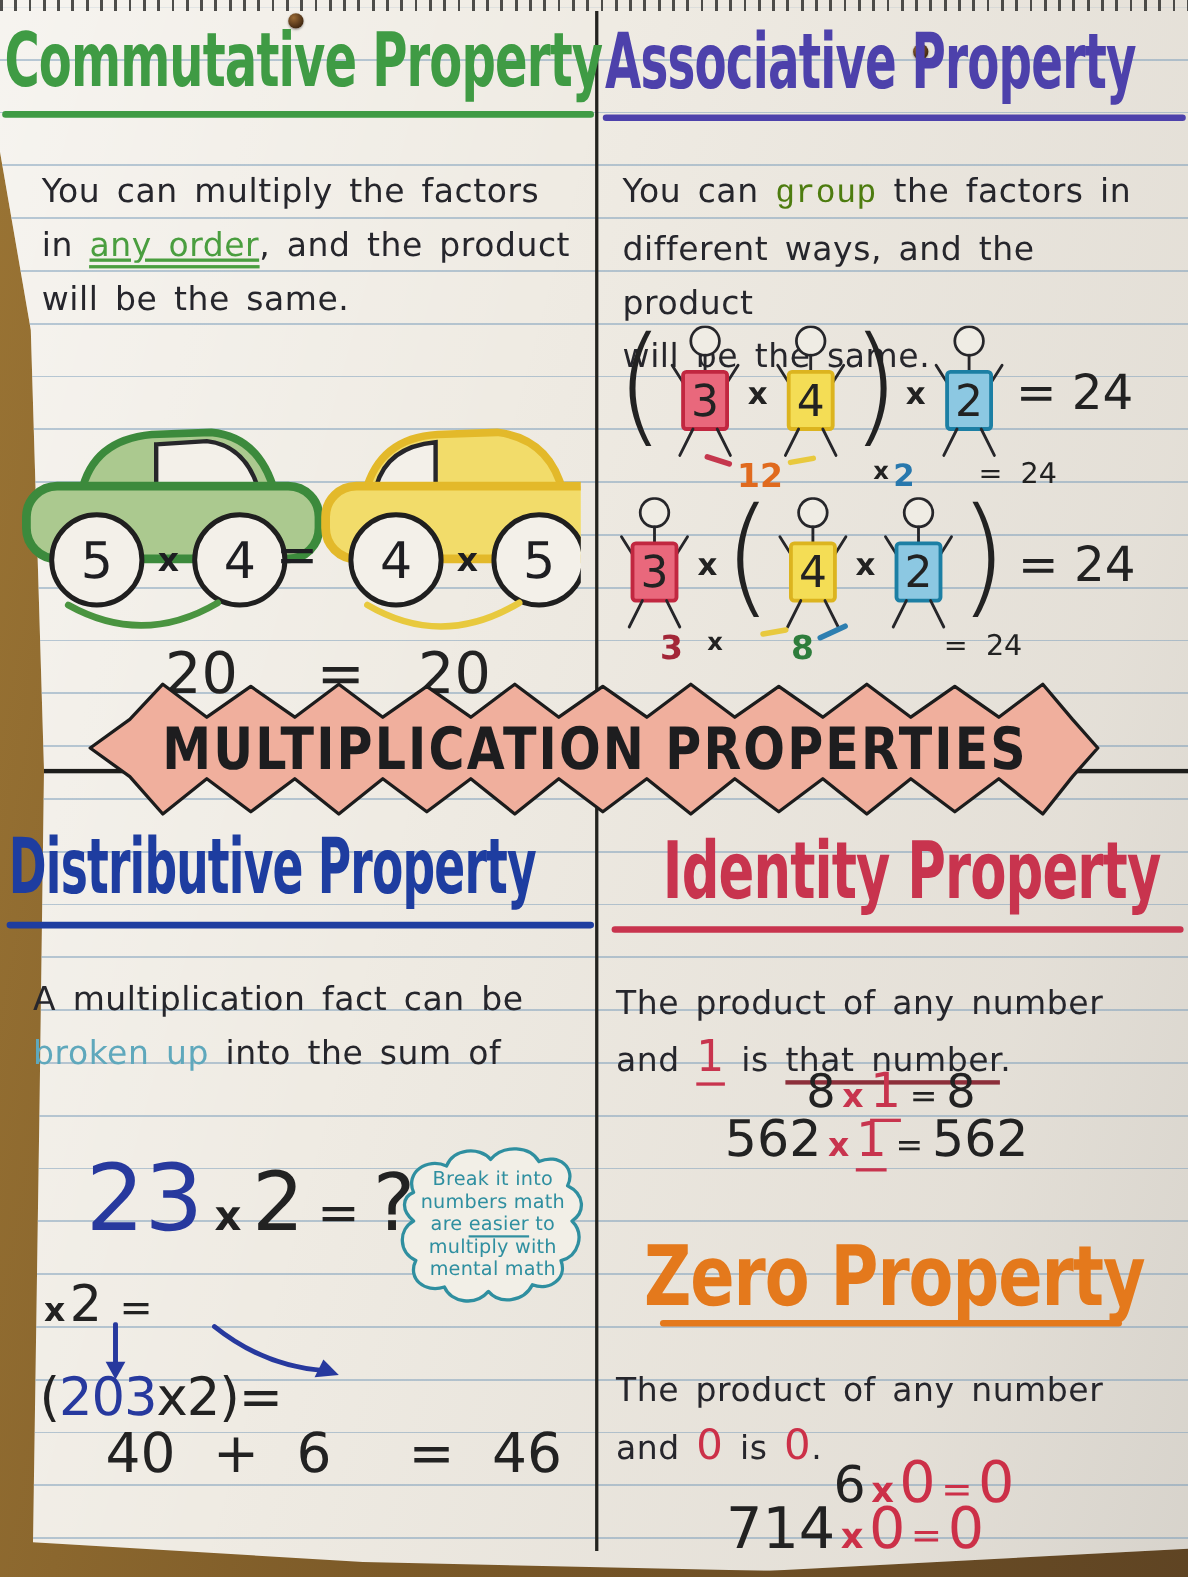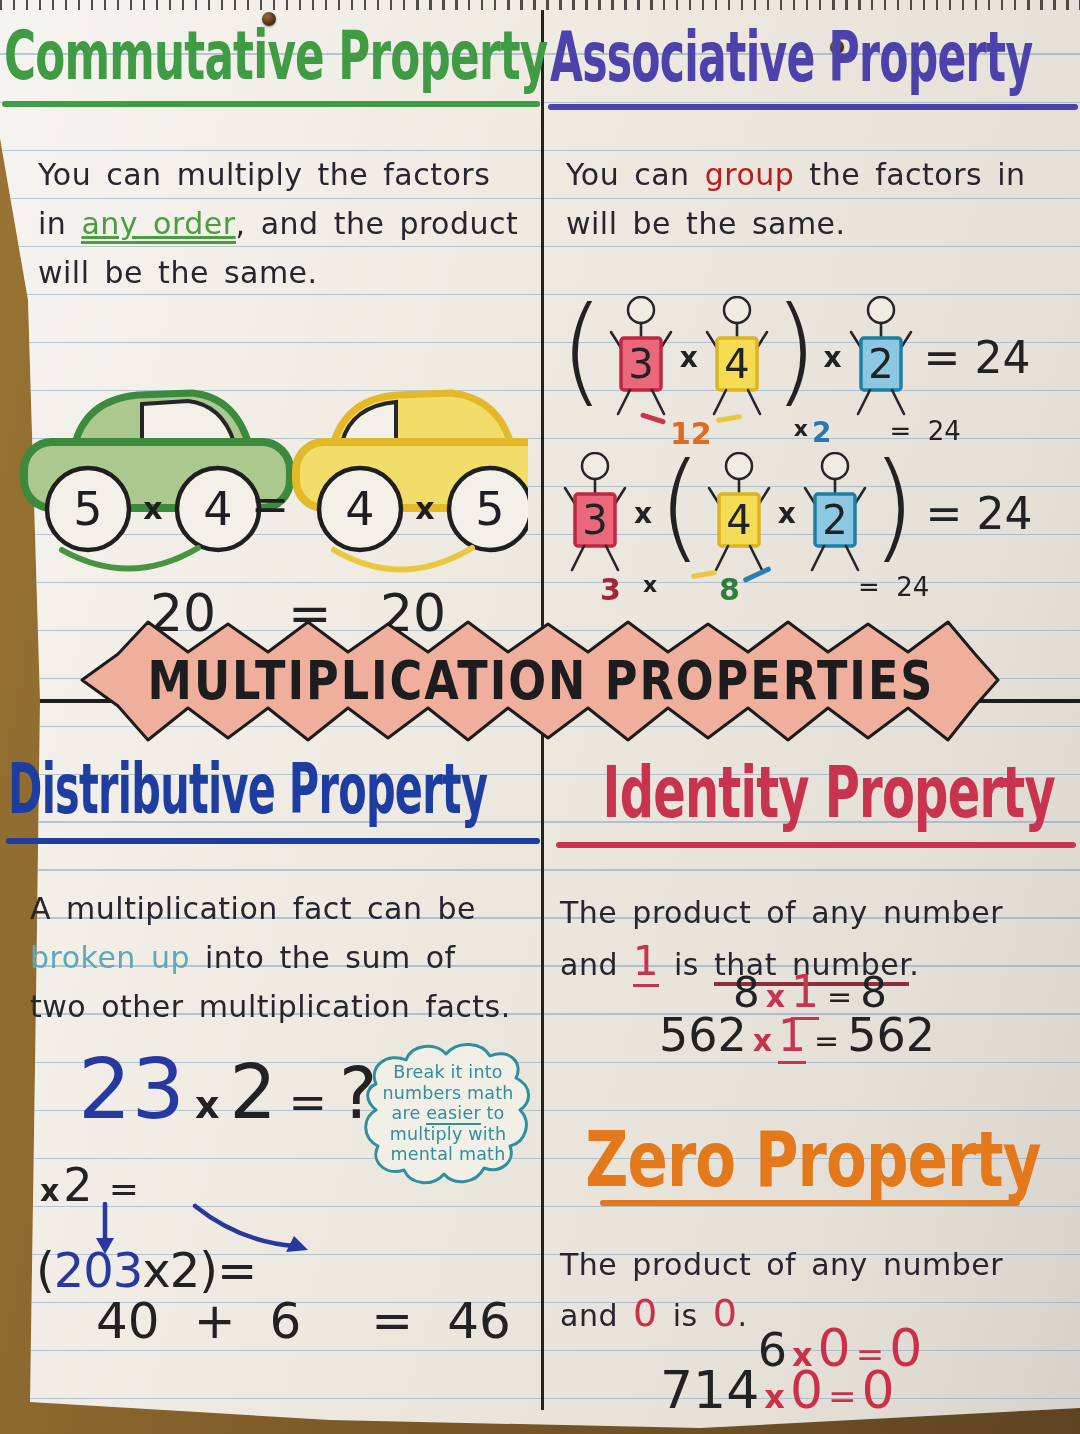--- a/index.html
+++ b/index.html
@@ -41,21 +41,21 @@
   #iden-underline{left:556px;top:842px;width:520px;background:#c8344e;}
   #zero-underline{left:600px;top:1200px;width:420px;background:#e4791c;}
 
   .desc{position:absolute;font-size:30px;line-height:49px;color:#26262c;letter-spacing:.5px;word-spacing:5px;}
   #comm-desc{left:38px;top:150px;width:500px;}
   #assoc-desc{left:566px;top:150px;width:508px;}
   #dist-desc{left:30px;top:884px;width:508px;}
   #iden-desc{left:560px;top:888px;width:512px;}
   #zero-desc{left:560px;top:1240px;width:512px;}
   .ink-green{color:#4a9e3f;border-bottom:3px solid #4a9e3f;text-decoration:underline;}
-  .ink-purple{color:#b91c1c;}
+  .ink-purple{color:#4d7c0f;font-family:Liberation Mono, monospace;}
   .ink-ltblue{color:#5fa8bc;}
   .ul-maroon{border-bottom:4px solid #8c2f3a;}
   .big-one{color:#c8344e;font-size:40px;border-bottom:3px solid #c8344e;}
   .red-zero{color:#cc3048;font-size:38px;}
 
   #comm-cars{position:absolute;left:12px;top:352px;width:516px;height:235px;}
   .wheel-num{font-size:46px;fill:#1e1e22;text-anchor:middle;}
   .op-x-svg{font-size:30px;font-weight:bold;fill:#1e1e22;text-anchor:middle;}
   .eq-svg{font-size:46px;fill:#1e1e22;text-anchor:middle;}
   #comm-result{position:absolute;left:12px;top:583px;width:516px;height:60px;font-size:52px;color:#222;}
@@ -182,20 +182,21 @@
 <div id="comm-result">
   <span style="left:138px">20</span>
   <span style="left:276px">=</span>
   <span style="left:368px">20</span>
 </div>
 
 <div class="sec-title" id="assoc-title">Associative Property</div>
 <div class="title-underline" id="assoc-underline"></div>
 <div class="desc" id="assoc-desc">
   <div><span>You can </span><span class="ink-purple">group</span><span> the factors in</span></div>
+  <div>different ways, and the product</div>
   <div>will be the same.</div>
 </div>
 
 <div class="fig-row" id="assoc-row1">
   <span class="paren">(</span>
   <svg class="figure" viewBox="0 0 66 122">
     <circle cx="33" cy="14" r="13" class="fig-head"></circle>
       <line x1="33" y1="27" x2="33" y2="42" class="fig-limb"></line>
     <line x1="15" y1="55" x2="3" y2="36" class="fig-limb"></line>
       <line x1="51" y1="55" x2="63" y2="36" class="fig-limb"></line>
@@ -287,21 +288,20 @@
 <svg id="banner-svg" viewBox="0 0 926 134">
   <polygon points="4,64 40,38 70,6 110,36 150,8 190,36 230,6 270,36 310,8 350,36 390,6 430,36 470,8 510,36 550,6 590,36 630,8 670,36 710,6 750,36 790,8 830,36 870,6 897,38 920,64 897,90 870,124 830,92 790,122 750,92 710,124 670,92 630,122 590,92 550,124 510,92 470,122 430,92 390,124 350,92 310,122 270,92 230,124 190,92 150,122 110,92 70,124 40,90" fill="#f0af9d" stroke="#1c1c1c" stroke-width="3" stroke-linejoin="round"></polygon>
 </svg>
 <div id="banner-text">MULTIPLICATION PROPERTIES</div>
 
 <div class="sec-title" id="dist-title">Distributive Property</div>
 <div class="title-underline" id="dist-underline"></div>
 <div class="desc" id="dist-desc">
   <div>A multiplication fact can be</div>
   <div><span class="ink-ltblue">broken up</span><span> into the sum of</span></div>
-  <div>two other multiplication facts.</div>
 </div>
 
 <div class="eq-line" id="dist-eq1">
   <span class="f-blue">23</span>
   <span class="f-x">x</span>
   <span class="f-two">2</span>
   <span class="f-eq">=</span>
   <span class="f-q">?</span>
 </div>
 <div class="eq-line" id="dist-eq2">

